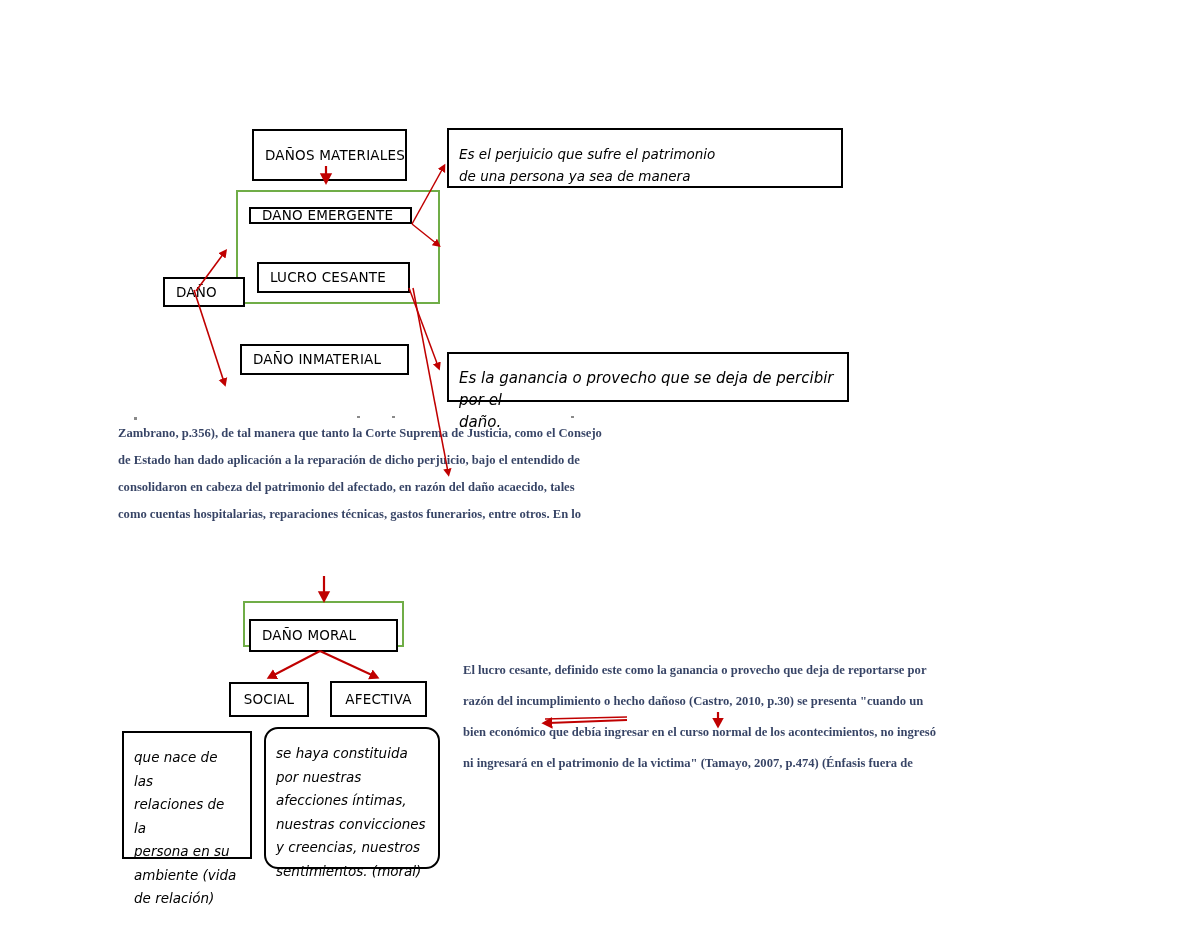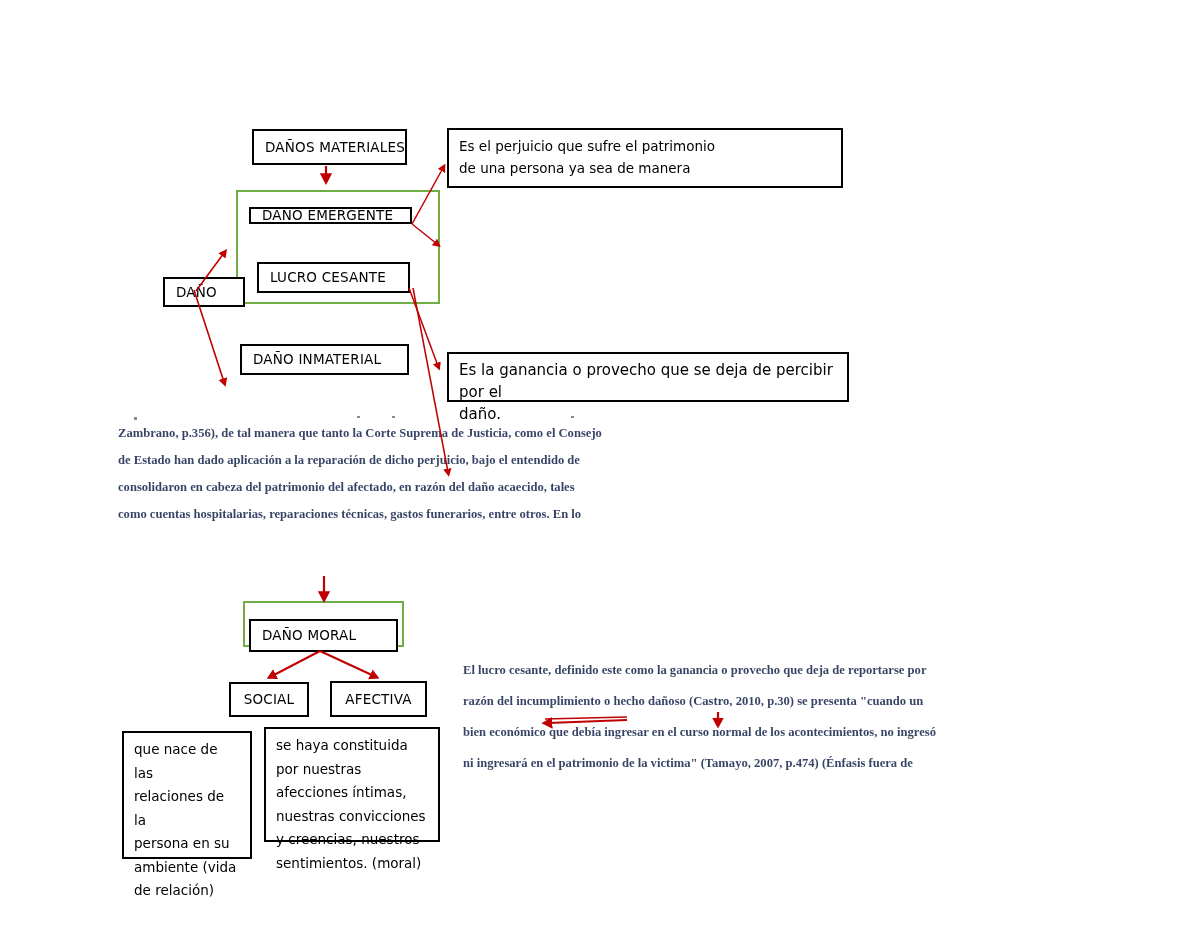--- a/index.html
+++ b/index.html
@@ -33,21 +33,21 @@
     z-index: 5;
   }
   .node .lbl {
     font-size: 13.5px;
     letter-spacing: 0.2px;
     line-height: 1.25;
     white-space: pre-line;
   }
   .node.center .lbl { width: 100%; text-align: center; }
   .node.padleft { padding-left: 11px; }
-  .node.padall { padding: 5px 10px; }
+  .node.padall { padding: 13px 10px; font-style: italic; }
   .node.top { align-items: flex-start; }
 
   
   .greenframe {
     position: absolute;
     box-sizing: border-box;
     border: 2.5px solid #70AD47;
     background: transparent;
     z-index: 3;
   }
@@ -145,21 +145,21 @@
 
     <g>
       <line x1="627" y1="720" x2="548" y2="723" stroke="#C00000" stroke-width="2.2" marker-end="url(#ahs)"></line>
     </g>
 
     <g>
       <line x1="718" y1="712" x2="718" y2="722" stroke="#C00000" stroke-width="2.2" marker-end="url(#ahs)"></line>
     </g>
   </svg>
 
-  <div class="node padleft" style="left:252px;top:129px;width:155px;height:36px;">
+  <div class="node padleft" style="left:252px;top:129px;width:155px;height:52px;">
     <span class="lbl">DAÑOS MATERIALES</span>
   </div>
 
   <div class="node padleft" style="left:249px;top:207px;width:163px;height:17px;">
     <span class="lbl">DAÑO EMERGENTE</span>
   </div>
 
   <div class="node padleft" style="left:257px;top:262px;width:153px;height:31px;">
     <span class="lbl">LUCRO CESANTE</span>
   </div>
@@ -201,21 +201,21 @@
   <div class="node padall top" style="left:122px;top:731px;width:130px;height:128px;">
     <div style="font-size:13.5px;line-height:23.5px;">
       <div>que nace de las</div>
       <div>relaciones de la</div>
       <div>persona en su</div>
       <div>ambiente (vida</div>
       <div>de relación)</div>
     </div>
   </div>
 
-  <div class="node padall top" style="left:264px;top:727px;width:176px;height:115px;">
+  <div class="node padall top" style="left:264px;top:727px;width:176px;height:142px;border-radius:14px;">
     <div style="font-size:13.5px;line-height:23.5px;">
       <div>se haya constituida</div>
       <div>por nuestras</div>
       <div>afecciones íntimas,</div>
       <div>nuestras convicciones</div>
       <div>y creencias, nuestros</div>
       <div>sentimientos. (moral)</div>
     </div>
   </div>
 

